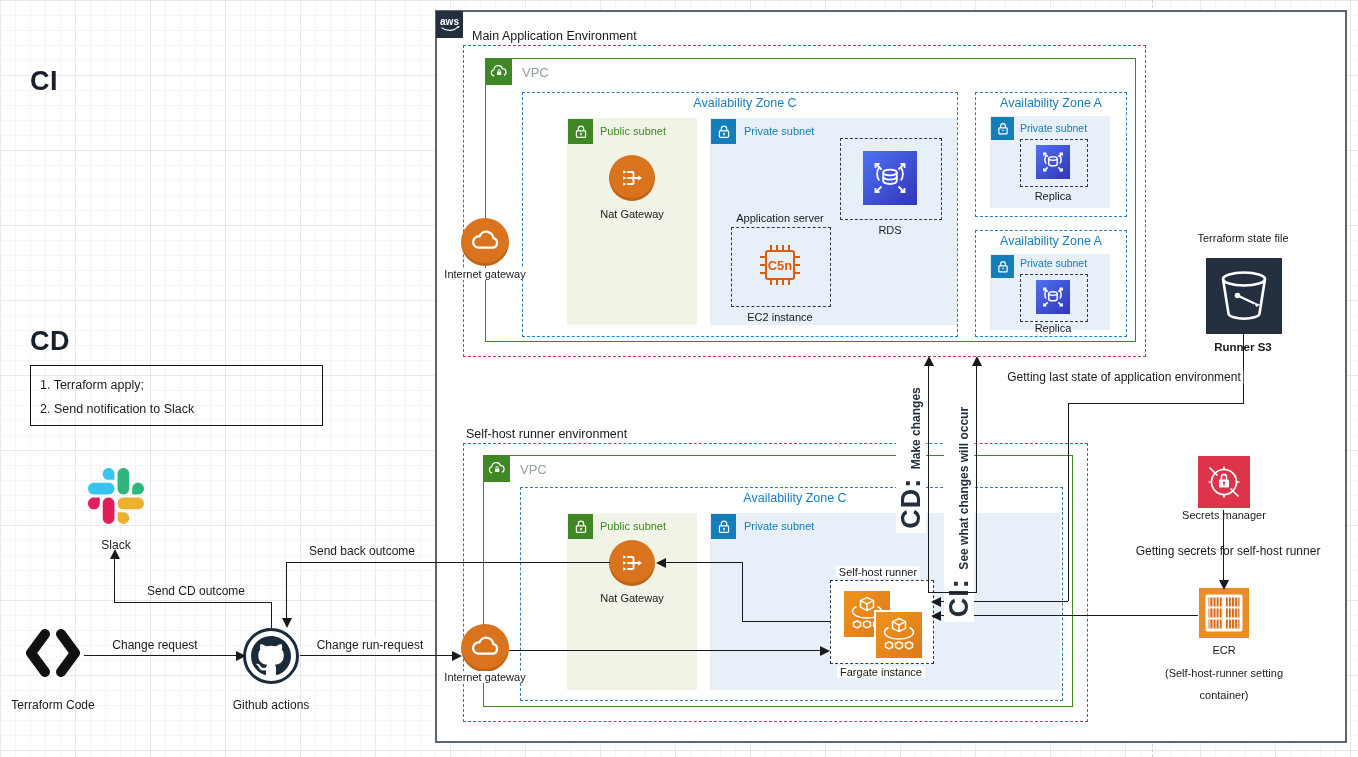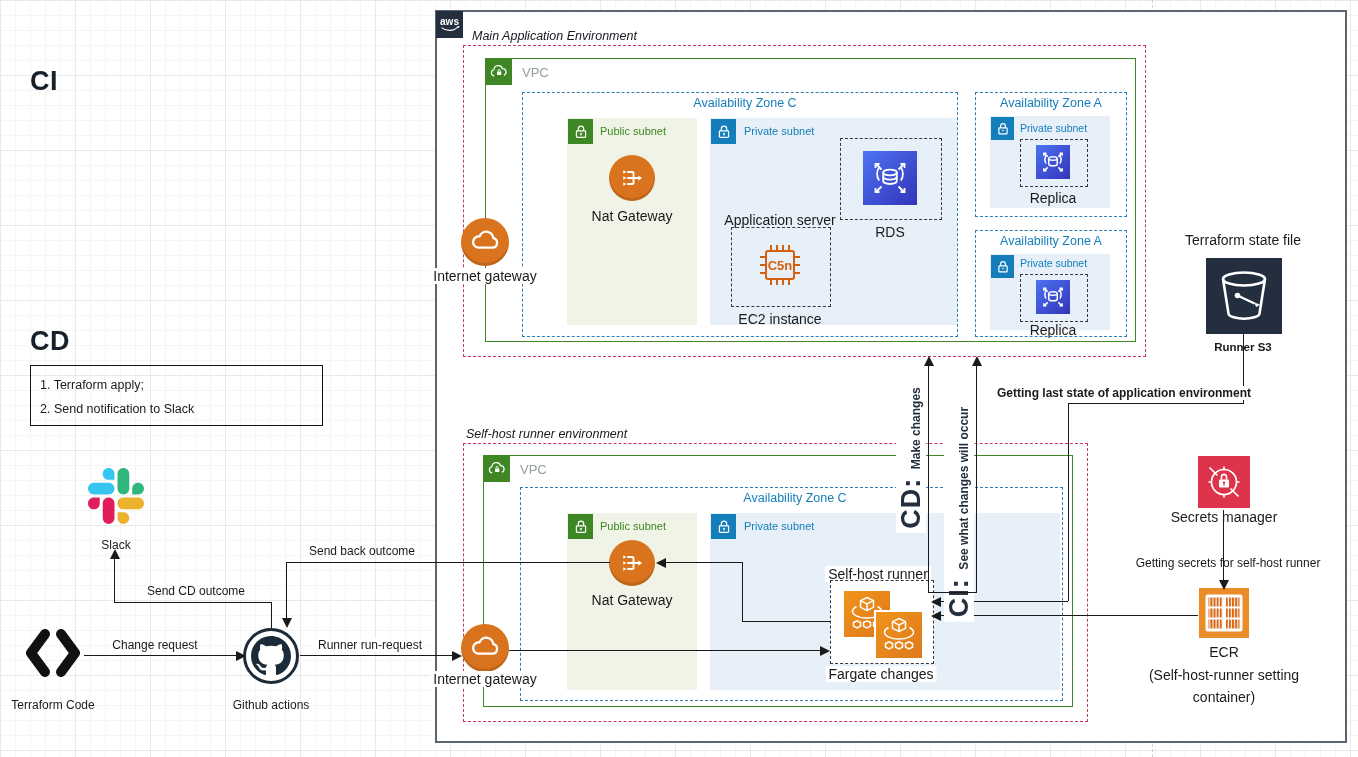--- a/index.html
+++ b/index.html
@@ -14,27 +14,27 @@
     background-size:75px 75px,75px 75px,15px 15px,15px 15px;}
   .abs{position:absolute;}
   .outer-box{background:#fff;border:2px solid #5A6570;}
   .pagebreak{border-left:1px dashed #cfcfcf;width:0;}
   .box-red{border:1.5px dashed #C7365F;}
   .box-green{border:1.5px solid #3F8624;}
   .box-bluedash{border:1.4px dashed #2E7CB8;}
   .box-blackdash{border:1.4px dashed #33383d;}
   .fill-green{background:#F0F4E6;}
   .fill-blue{background:#E7F0F8;}
-  .lbl{position:absolute;font-size:14px;white-space:nowrap;transform:translateX(-50%);}
+  .lbl{position:absolute;font-size:11px;white-space:nowrap;transform:translateX(-50%);}
   .lbl12{position:absolute;font-size:12px;white-space:nowrap;transform:translateX(-50%);}
   .green-t{color:#3F8624;}
   .blue-t{color:#147EBA;}
   .grey-t{color:#95A0A0;}
   .az-title{position:absolute;font-size:12.5px;color:#147EBA;white-space:nowrap;transform:translateX(-50%);}
-  .env-title{position:absolute;font-size:12.5px;color:#16191f;white-space:nowrap;font-style:italic;}
+  .env-title{position:absolute;font-size:12.5px;color:#16191f;white-space:nowrap;}
   .icon-sq{position:absolute;display:flex;align-items:center;justify-content:center;}
   .circle-ic{position:absolute;border-radius:50%;background:#D9731E;box-shadow:inset 0 -3px 0 rgba(0,0,0,.12);display:flex;align-items:center;justify-content:center;}
   .hline{position:absolute;border-top:1.6px solid #1a1a1a;height:0;}
   .vline{position:absolute;border-left:1.6px solid #1a1a1a;width:0;}
   .ah{position:absolute;width:0;height:0;}
   .ah-up{border-left:5px solid transparent;border-right:5px solid transparent;border-bottom:10px solid #1a1a1a;}
   .ah-down{border-left:5px solid transparent;border-right:5px solid transparent;border-top:10px solid #1a1a1a;}
   .ah-left{border-top:5px solid transparent;border-bottom:5px solid transparent;border-right:10px solid #1a1a1a;}
   .ah-right{border-top:5px solid transparent;border-bottom:5px solid transparent;border-left:10px solid #1a1a1a;}
   .heading{position:absolute;font-size:27px;font-weight:bold;color:#17202A;letter-spacing:.5px;}
@@ -239,21 +239,21 @@
     </svg>
   </div>
   <div class="abs" style="left:876px;top:612px;width:46px;height:46px;background:linear-gradient(135deg,#F0931B,#DD7A1C);box-shadow:0 0 0 2px #fff;">
     <svg width="46" height="46" viewBox="0 0 46 46" fill="none" stroke="#fff" stroke-width="1.5">
       <path d="M23 6.5l6.5 3.2v6.6L23 19.5l-6.5-3.2v-6.6z"></path>
         <path d="M16.5 9.7L23 12.9l6.5-3.2M23 12.9v6.6"></path>
       <path d="M12.5 15.5c-2.5 1.3-4 3-4 4.8 0 3.8 6.5 6.8 14.5 6.8s14.5-3 14.5-6.8c0-1.8-1.5-3.5-4-4.8"></path>
       <path d="M9.5 31.5l3.5-1.7 3.5 1.7v3.6l-3.5 1.7-3.5-1.7zM19.5 31.5l3.5-1.7 3.5 1.7v3.6L23 36.8l-3.5-1.7zM29.5 31.5l3.5-1.7 3.5 1.7v3.6l-3.5 1.7-3.5-1.7z"></path>
     </svg>
   </div>
-  <div class="lbl whitebg" style="left:881px;top:666px;">Fargate changes</div>
+  <div class="lbl whitebg" style="left:881px;top:666px;">Fargate instance</div>
 
   <div class="circle-ic" style="left:461px;top:624px;width:48px;height:48px;">
     <svg width="34" height="34" viewBox="0 0 24 24">
         <path d="M7 16h10.2a3.4 3.4 0 0 0 .7-6.7A5 5 0 0 0 8.2 8.1 3.8 3.8 0 0 0 7 16z" fill="none" stroke="#fff" stroke-width="1.6" stroke-linejoin="round"></path>
       </svg>
   </div>
   <div class="lbl whitebg" style="left:485px;top:671px;">Internet gateway</div>
 
   <div class="lbl" style="left:1243px;top:232px;">Terraform state file</div>
   <div class="abs" style="left:1206px;top:258px;width:76px;height:76px;background:#232F3E;">
@@ -349,35 +349,35 @@
   <div class="vline" style="left:742px;top:562px;height:59px;"></div>
   <div class="hline" style="left:666px;top:562px;width:76px;"></div>
   <div class="ah ah-left" style="left:656px;top:558px;"></div>
 
   <div class="hline" style="left:84px;top:655px;width:152px;"></div>
   <div class="ah ah-right" style="left:236px;top:651px;"></div>
   <div class="lbl12" style="left:155px;top:638px;">Change request</div>
 
   <div class="hline" style="left:300px;top:655px;width:152px;"></div>
   <div class="ah ah-right" style="left:452px;top:651px;"></div>
-  <div class="lbl12 whitebg" style="left:370px;top:638px;">Runner run-request</div>
+  <div class="lbl12 whitebg" style="left:370px;top:638px;">Change run-request</div>
 
   <div class="hline" style="left:509px;top:650px;width:312px;"></div>
   <div class="ah ah-right" style="left:820px;top:646px;"></div>
 
   <div class="vline" style="left:1243px;top:334px;height:69px;"></div>
   <div class="hline" style="left:1068px;top:403px;width:176px;"></div>
   <div class="vline" style="left:1068px;top:403px;height:198px;"></div>
   <div class="hline" style="left:941px;top:601px;width:127px;"></div>
   <div class="ah ah-left" style="left:931px;top:597px;"></div>
-  <div class="lbl12 whitebg" style="left:1124px;top:386px;font-weight:bold;">Getting last state of application environment</div>
+  <div class="lbl12 whitebg" style="left:1124px;top:370px;">Getting last state of application environment</div>
 
   <div class="vline" style="left:1223px;top:510px;height:70px;"></div>
   <div class="ah ah-down" style="left:1219px;top:580px;"></div>
-  <div class="lbl12" style="left:1228px;top:556px;">Getting secrets for self-host runner</div>
+  <div class="lbl12" style="left:1228px;top:544px;">Getting secrets for self-host runner</div>
 
   <div class="hline" style="left:941px;top:615px;width:257px;"></div>
   <div class="ah ah-left" style="left:931px;top:611px;"></div>
 
   <div class="vtext" style="left:836px;top:443px;width:150px;height:30px;line-height:30px;transform:rotate(-90deg);">
     <span class="big">CD: </span><span class="small">Make changes</span>
   </div>
   <div class="vtext" style="left:849px;top:497px;width:220px;height:30px;line-height:30px;transform:rotate(-90deg);">
     <span class="big">CI: </span><span class="small">See what changes will occur</span>
   </div>

